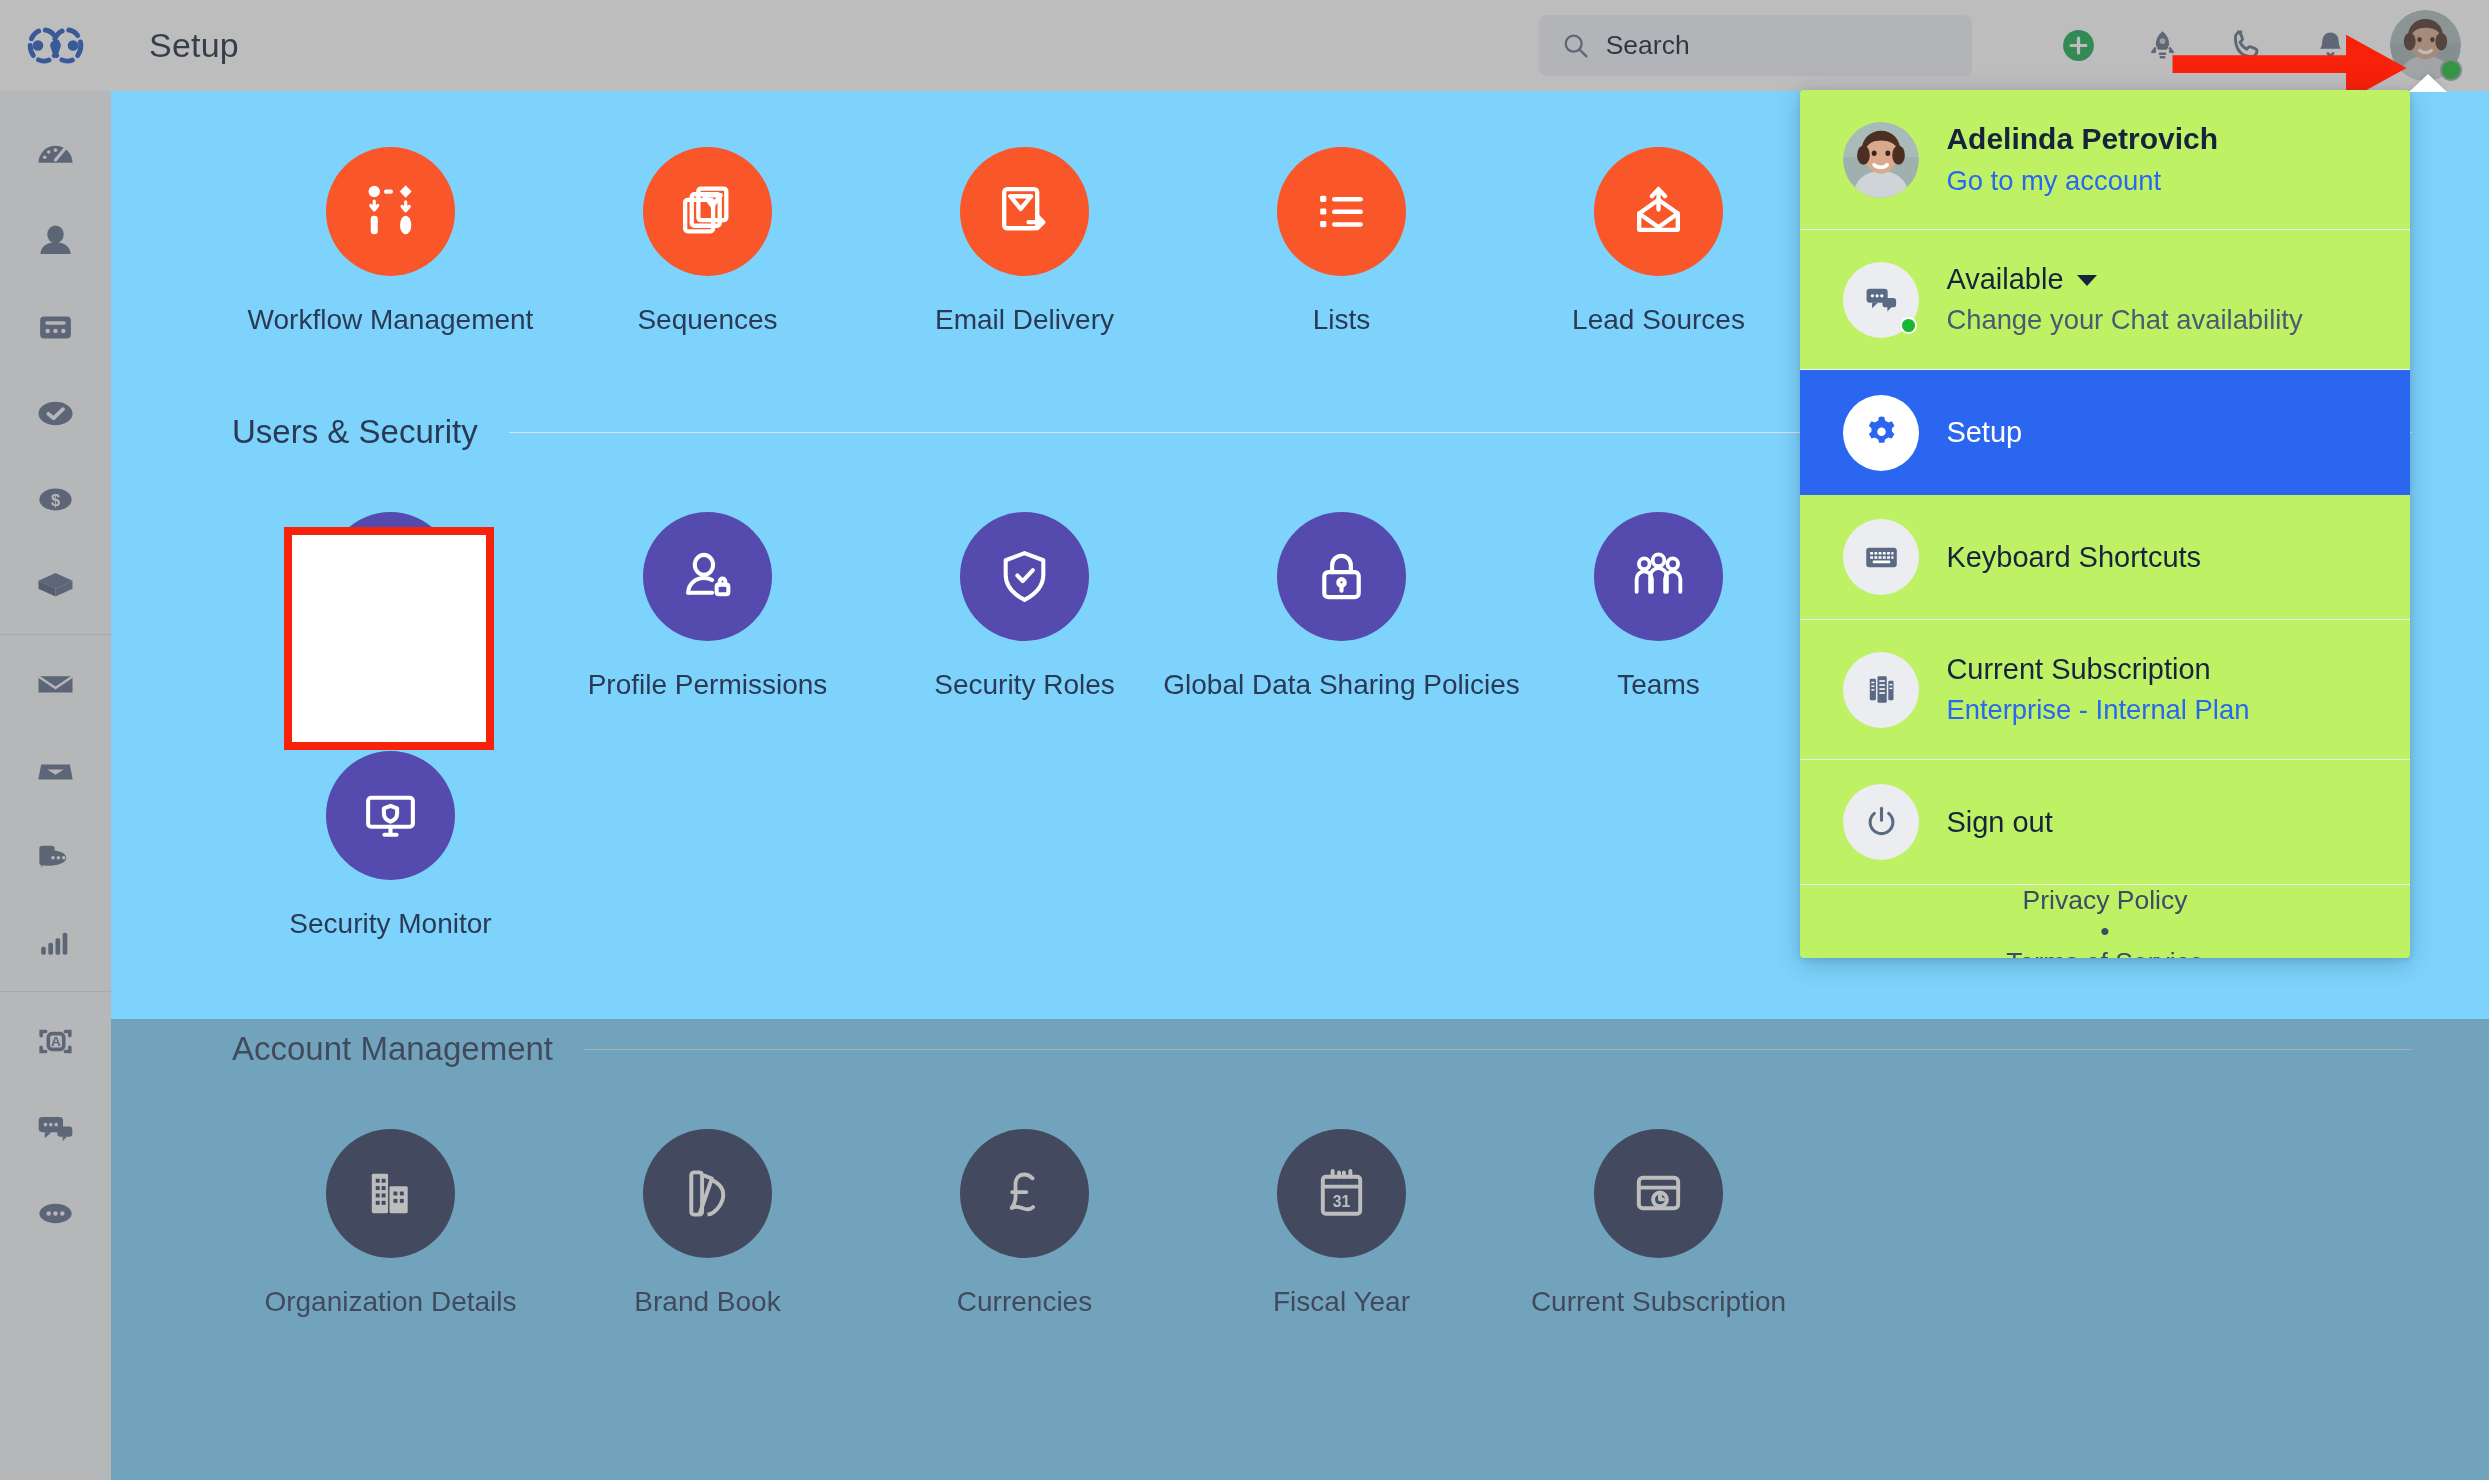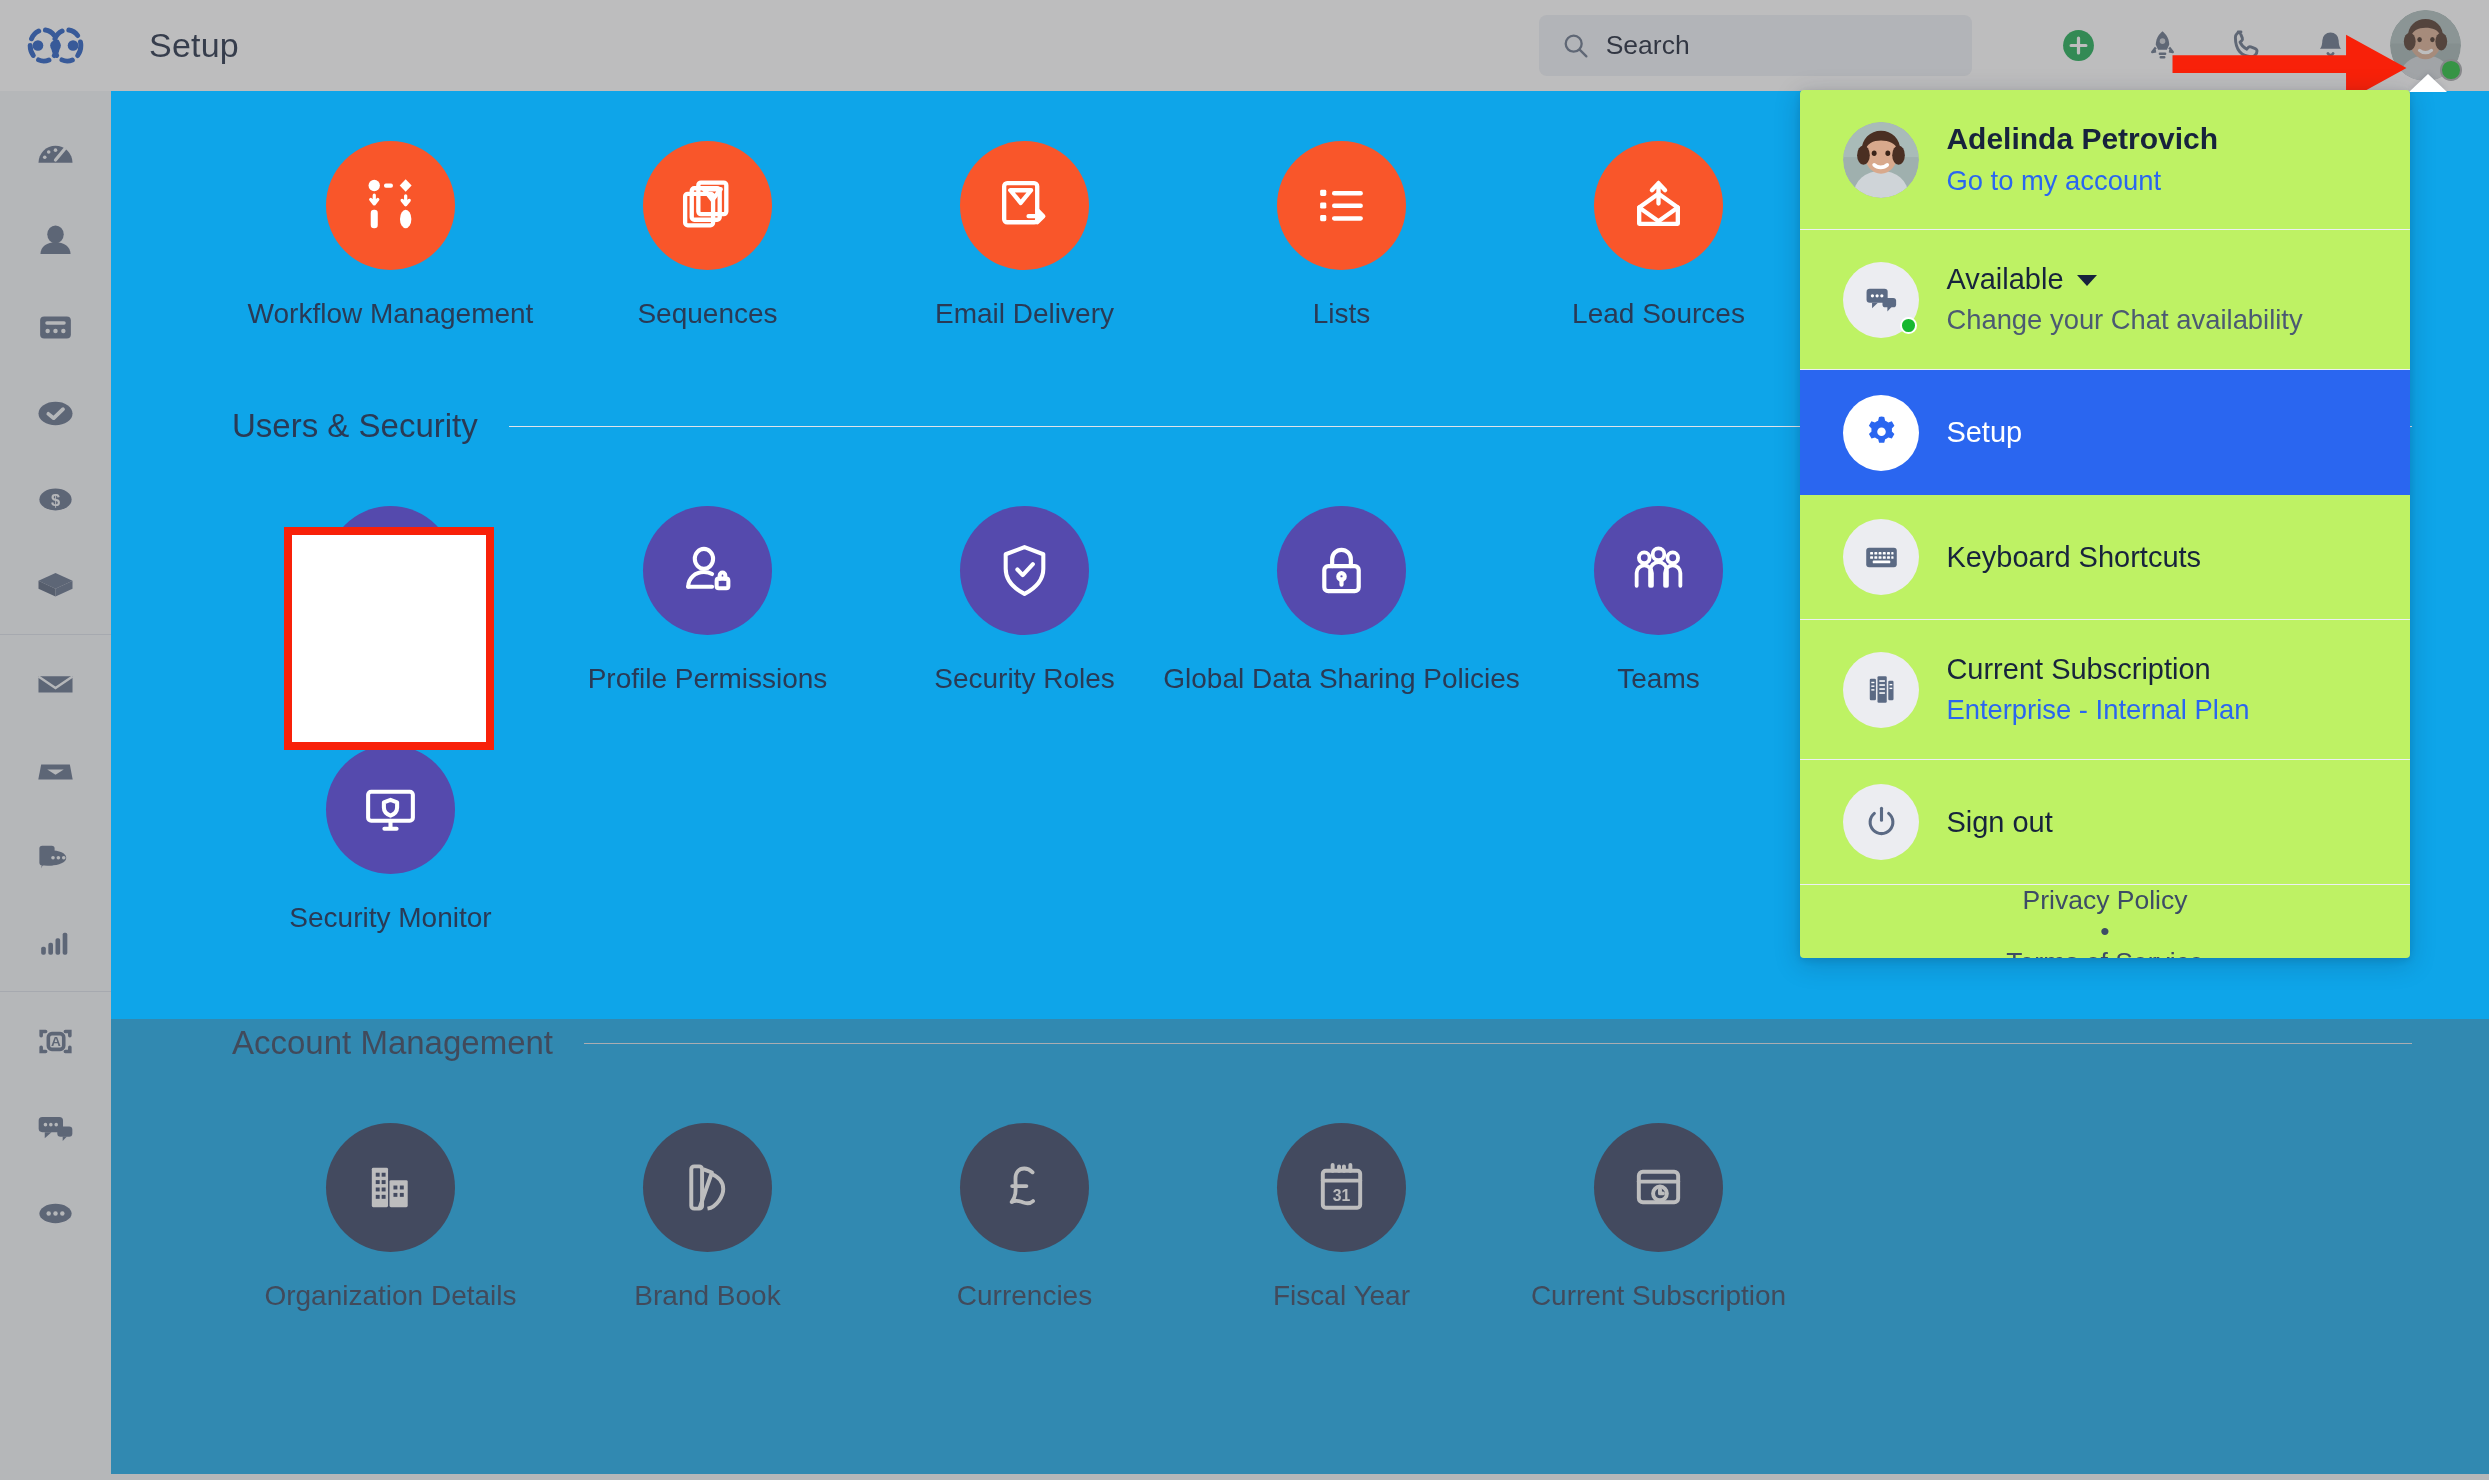--- a/index.html
+++ b/index.html
@@ -69,23 +69,23 @@
   .rail-item {
     width: 111px; height: 86px;
     display: flex; align-items: center; justify-content: center;
   }
   .rail-sep {
     width: 111px; height: 1px; background: #d8dde5; margin: 5.9px 0;
   }
 
   
   .content {
-    position: absolute; top: 85px; left: 111px;
+    position: absolute; top: 91px; left: 111px;
     width: 2379px; height: 1389px;
-    background: #0ea5e9;
+    background: #7dd3fc;
     z-index: 1;
   }
   .sec-head {
     display: flex; align-items: center;
     margin: 0 78px 0 121px; height: 59px;
   }
   .sec-title {
     font-size: 33px; color: #2a3a55; white-space: nowrap;
   }
   .sec-rule {

